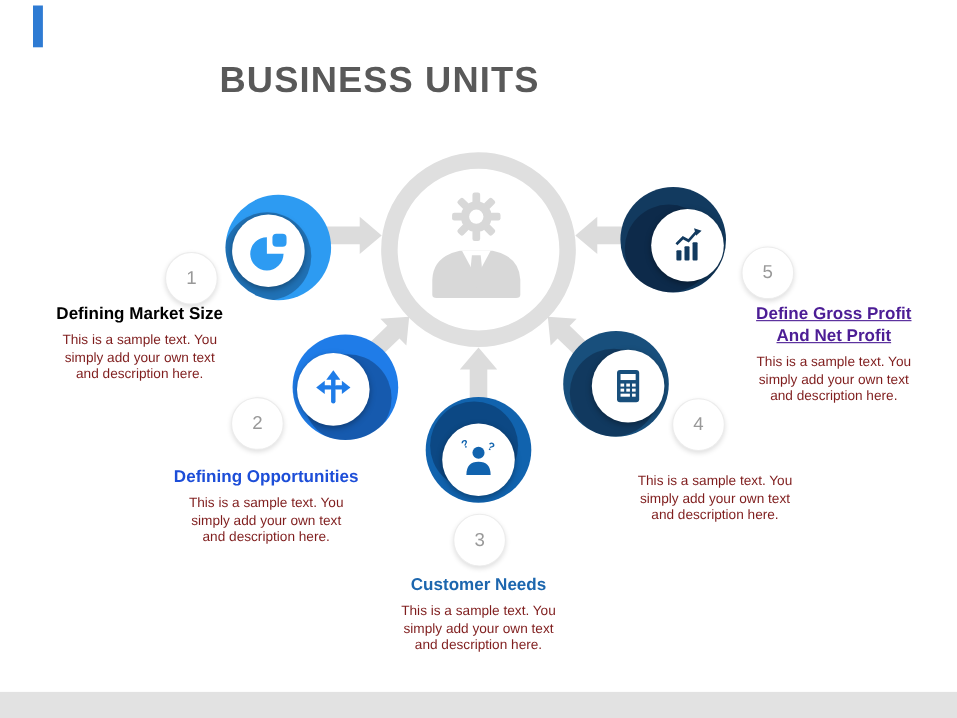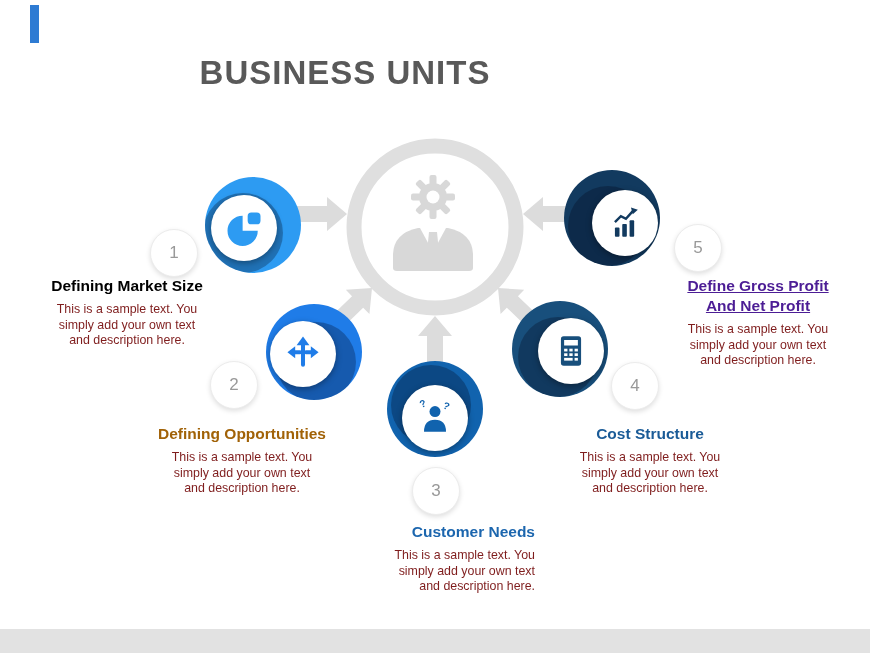--- a/index.html
+++ b/index.html
@@ -42,21 +42,21 @@
   #badge-2{left:210px;top:361px;}
   #badge-3{left:412px;top:467px;}
   #badge-4{left:611px;top:362px;}
   #badge-5{left:674px;top:224px;}
   
   .block{position:absolute;width:200px;text-align:center;z-index:2;}
   .block .heading{font-size:15.5px;font-weight:700;line-height:20px;margin:0 auto;}
   .block .body{margin-top:6px;font-size:12.4px;line-height:15.6px;color:#7f1d1d;}
   #block-1{left:27px;top:276px;}
   #block-2{left:142px;top:424px;}
-  #block-3{left:335px;top:522px;text-align:right;}
+  #block-3{left:335px;top:522px;}
   #block-4{left:550px;top:424px;}
   #block-5{left:658px;top:276px;} #block-5 .heading{width:170px;}
 </style>
 </head>
 <body>
 
 <div id="slide">
 
   <div class="accent-bar" style="background: rgb(46, 123, 211);"></div>
 
@@ -173,39 +173,38 @@
   <div class="block" id="block-1">
     <div class="heading" style="color: #000000;">Defining Market Size</div>
     <div class="body">
       <div>This is a sample text. You</div>
       <div>simply add your own text</div>
       <div>and description here.</div>
     </div>
   </div>
 
   <div class="block" id="block-2">
-    <div class="heading" style="color: #a16207;">Defining Opportunities</div>
+    <div class="heading" style="color: #1d4ed8;">Defining Opportunities</div>
     <div class="body">
       <div>This is a sample text. You</div>
       <div>simply add your own text</div>
       <div>and description here.</div>
     </div>
   </div>
 
   <div class="block" id="block-3">
     <div class="heading" style="color: rgb(28, 102, 174);">Customer Needs</div>
     <div class="body">
       <div>This is a sample text. You</div>
       <div>simply add your own text</div>
       <div>and description here.</div>
     </div>
   </div>
 
   <div class="block" id="block-4">
-    <div class="heading" style="color: rgb(26, 91, 151);">Cost Structure</div>
     <div class="body">
       <div>This is a sample text. You</div>
       <div>simply add your own text</div>
       <div>and description here.</div>
     </div>
   </div>
 
   <div class="block" id="block-5">
     <div class="heading" style="color: #4c1d95; text-decoration: underline;">Define Gross Profit And Net Profit</div>
     <div class="body">

